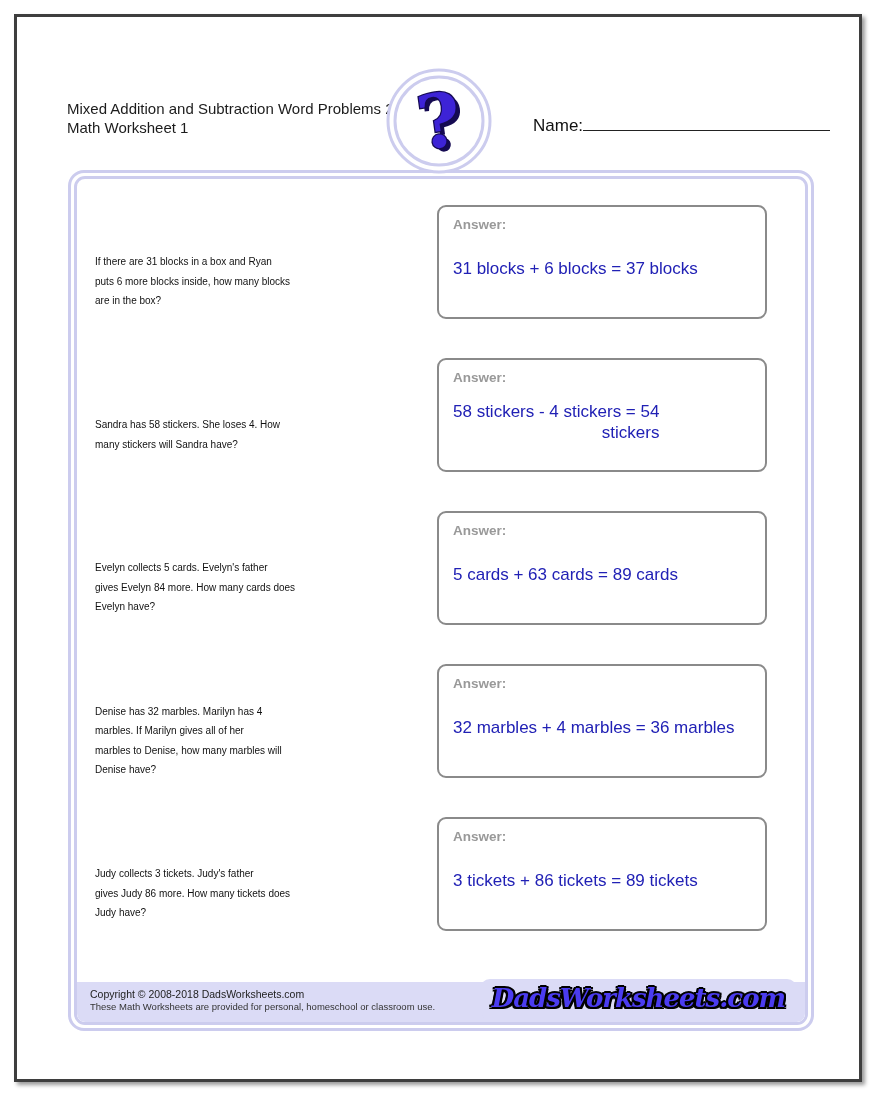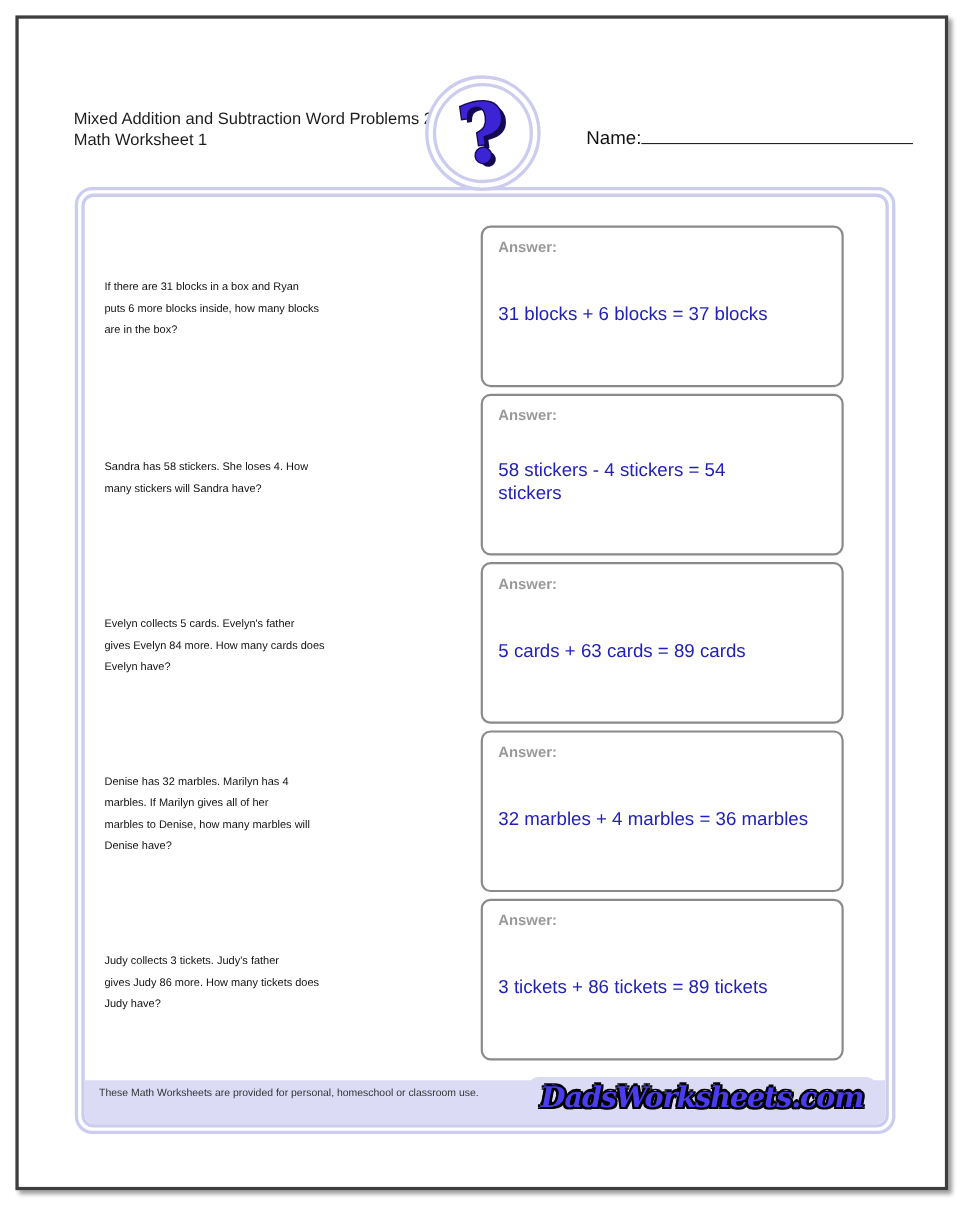--- a/index.html
+++ b/index.html
@@ -35,28 +35,28 @@
     display:flex;flex-direction:column;overflow:hidden;background:#fff;
   }
   .rows{flex:1;padding-top:26px;}
   .row{display:flex;height:153px;}
   .qcol{
     width:358px;padding-left:18px;padding-right:10px;
     display:flex;align-items:center;
     font-size:10px;color:#111;line-height:19.5px;white-space:pre-line;
   }
   .abox{
-    width:330px;height:147px;margin-left:2px;
+    width:330px;height:114px;margin-left:2px;
     border:2px solid #8a8a8a;border-radius:9px;background:#fff;
     padding:10px 14px 12px 14px;display:flex;flex-direction:column;
   }
   .abox .alabel{color:var(--label-gray);font-weight:bold;font-size:13.5px;}
   .abox .ansa{
     flex:1;display:flex;align-items:center;
-    color:var(--answer-blue);font-size:17px;line-height:21px;white-space:pre-line;
+    color:var(--answer-blue);font-size:17px;line-height:21px;white-space:pre-line;text-align:right;
   }
   
   .footband{
     position:relative;height:40px;background:var(--band);
     border-radius:0 0 8px 8px;flex:none;
   }
   .copyright{padding:6px 0 0 13px;}
   .copy1{font-size:10.5px;color:#222;line-height:13px;}
   .copy2{font-size:9.5px;color:#333;line-height:12px;}
   .logobox{
@@ -148,20 +148,21 @@
 Judy have?</div>
           <div class="abox">
             <div class="alabel">Answer:</div>
             <div class="ansa">3 tickets + 86 tickets = 89 tickets</div>
           </div>
         </div>
       </div>
 
       <div class="footband">
         <div class="copyright">
+          <div class="copy1">Copyright © 2008-2018 DadsWorksheets.com</div>
           <div class="copy2">These Math Worksheets are provided for personal, homeschool or classroom use.</div>
         </div>
         <div class="logobox">
           <span class="logotext">DadsWorksheets.com</span>
         </div>
       </div>
 
     </div>
   </div>
 

